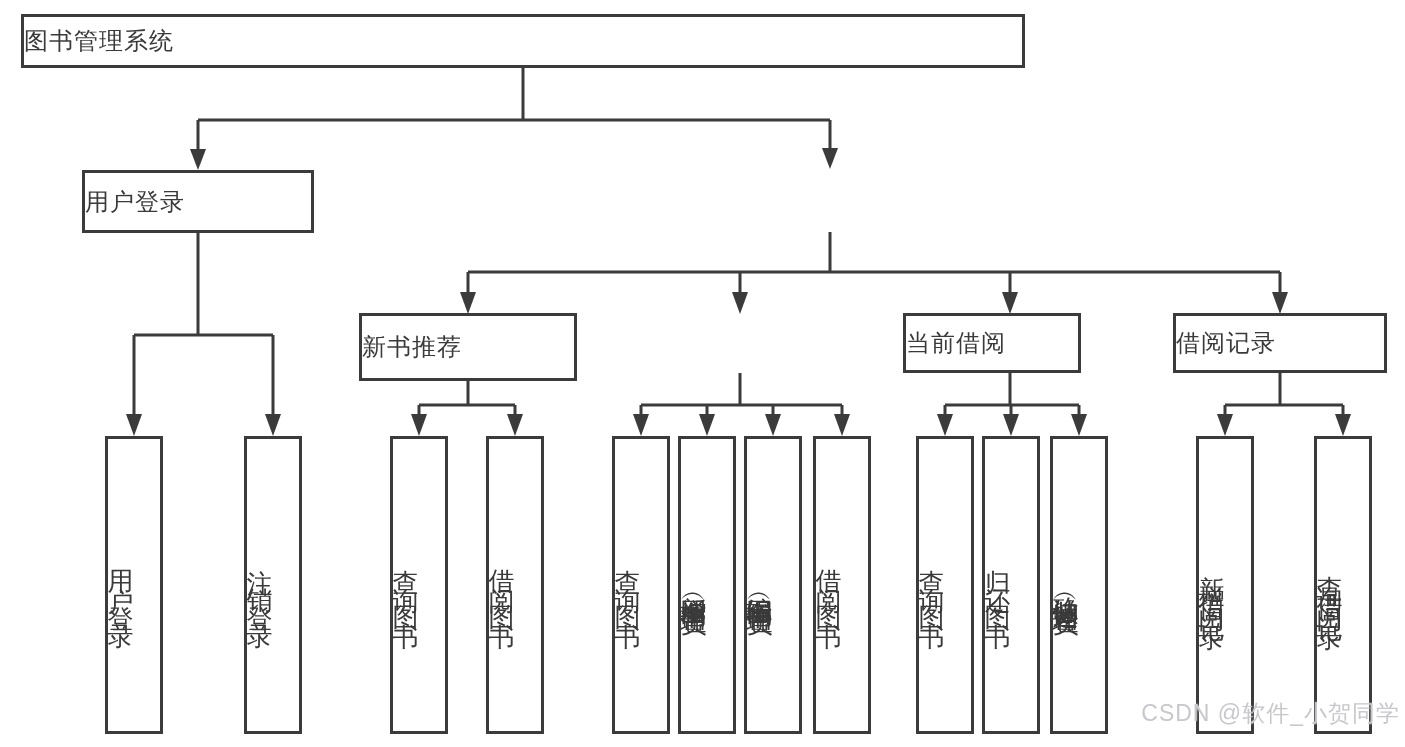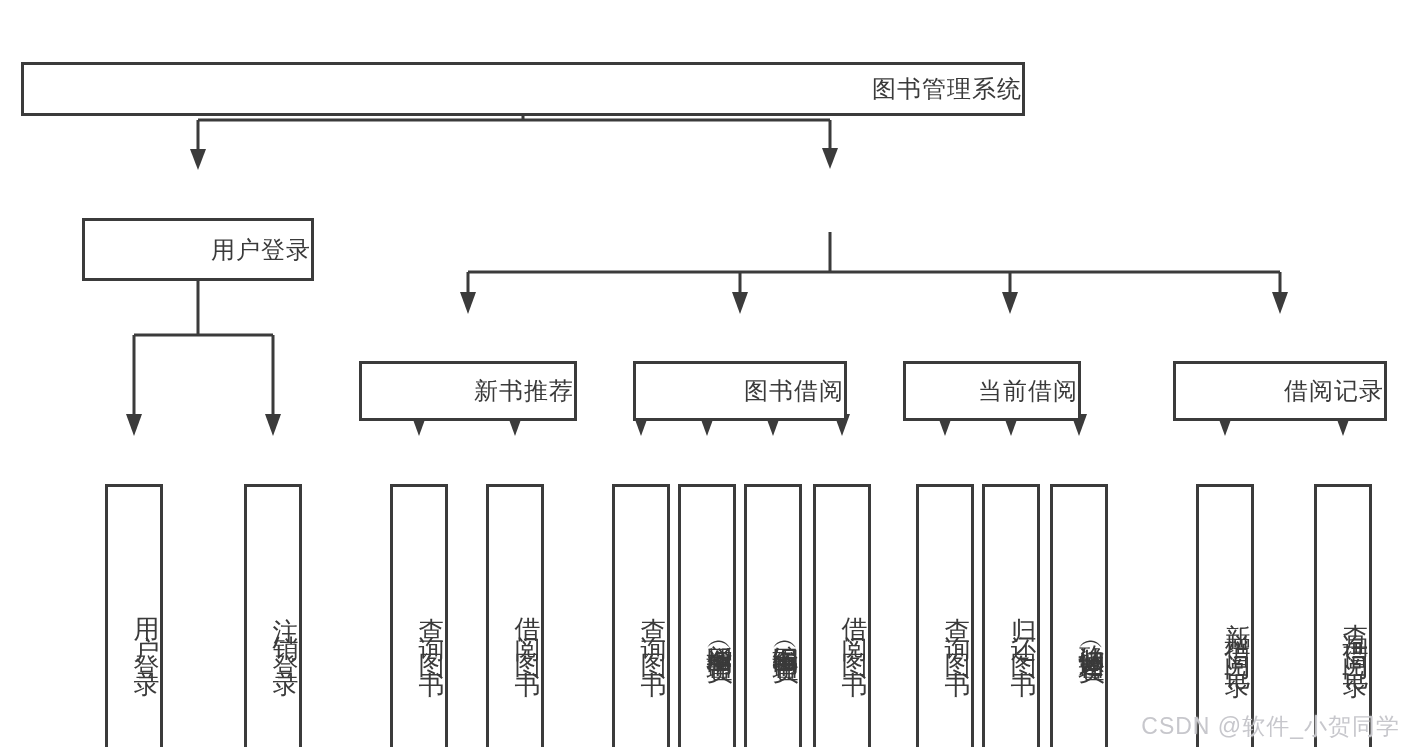--- a/index.html
+++ b/index.html
@@ -20,42 +20,41 @@
   #stage{position:absolute;left:0;top:0;width:1405px;height:747px;}
   #connectors{position:absolute;left:0;top:0;z-index:1;}
   #connectors path{stroke:var(--line);stroke-width:3;fill:none;}
   #connectors polygon{fill:var(--line);stroke:none;}
   .box{
     position:absolute;
     background:#ffffff;
     border:3px solid var(--border);
     display:flex;
     align-items:center;
-    justify-content:flex-end;
+    justify-content:flex-start;
     z-index:2;
-    margin-top:48px;
   }
   .lbl{
     color:var(--text);
     font-size:24px;
     letter-spacing:1px;
     white-space:nowrap;
   }
   .vlbl{
     color:var(--text);
     font-size:26px;
     writing-mode:vertical-rl;
     text-orientation:mixed;
     white-space:nowrap;
     line-height:1;
   }
   .watermark{
     position:absolute;
     right:5px;
-    bottom:5px;
+    bottom:18px;
     z-index:5;
     color:var(--wm);
     font-size:23px;
     letter-spacing:1px;
     text-shadow:0 0 2px #ffffff;
     white-space:nowrap;
   }
 </style>
 </head>
 <body>
@@ -99,25 +98,22 @@
   </svg>
 
   <div class="box" style="left:21px;top:14px;width:1004px;height:54px">
     <span class="lbl">图书管理系统</span>
   </div>
 
   <div class="box" style="left:82px;top:170px;width:232px;height:63px">
     <span class="lbl">用户登录</span>
   </div>
 
-  <div class="box" style="left:359px;top:313px;width:218px;height:60px">
+  <div class="box" style="left:359px;top:313px;width:218px;height:68px">
     <span class="lbl">新书推荐</span>
-  </div>
-  <div class="box" style="left:633px;top:313px;width:214px;height:60px">
-    <span class="lbl">图书借阅</span>
   </div>
   <div class="box" style="left:903px;top:313px;width:178px;height:60px">
     <span class="lbl">当前借阅</span>
   </div>
   <div class="box" style="left:1173px;top:313px;width:214px;height:60px">
     <span class="lbl">借阅记录</span>
   </div>
 
   <div class="box" style="left:105px;top:436px;width:58px;height:298px">
     <span class="vlbl" style="letter-spacing: 18px;">用户登录</span>

